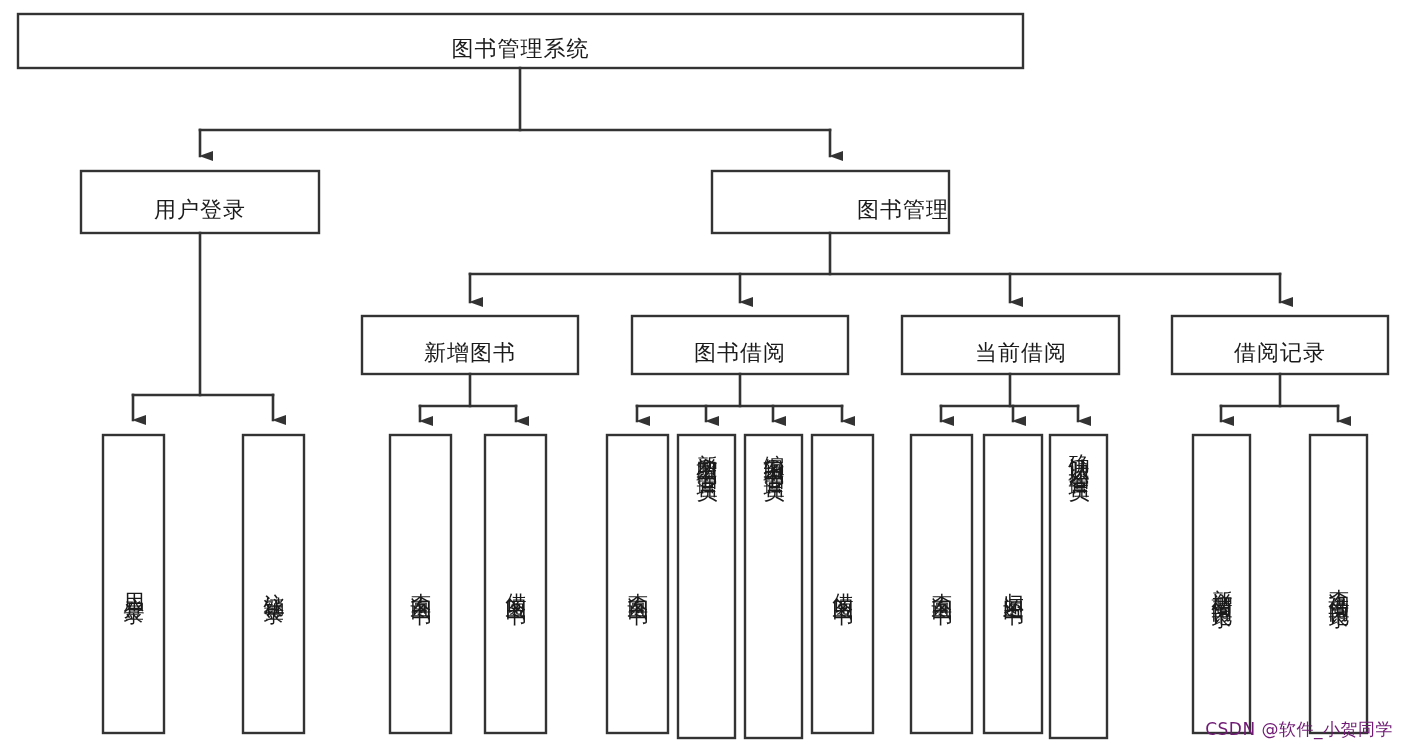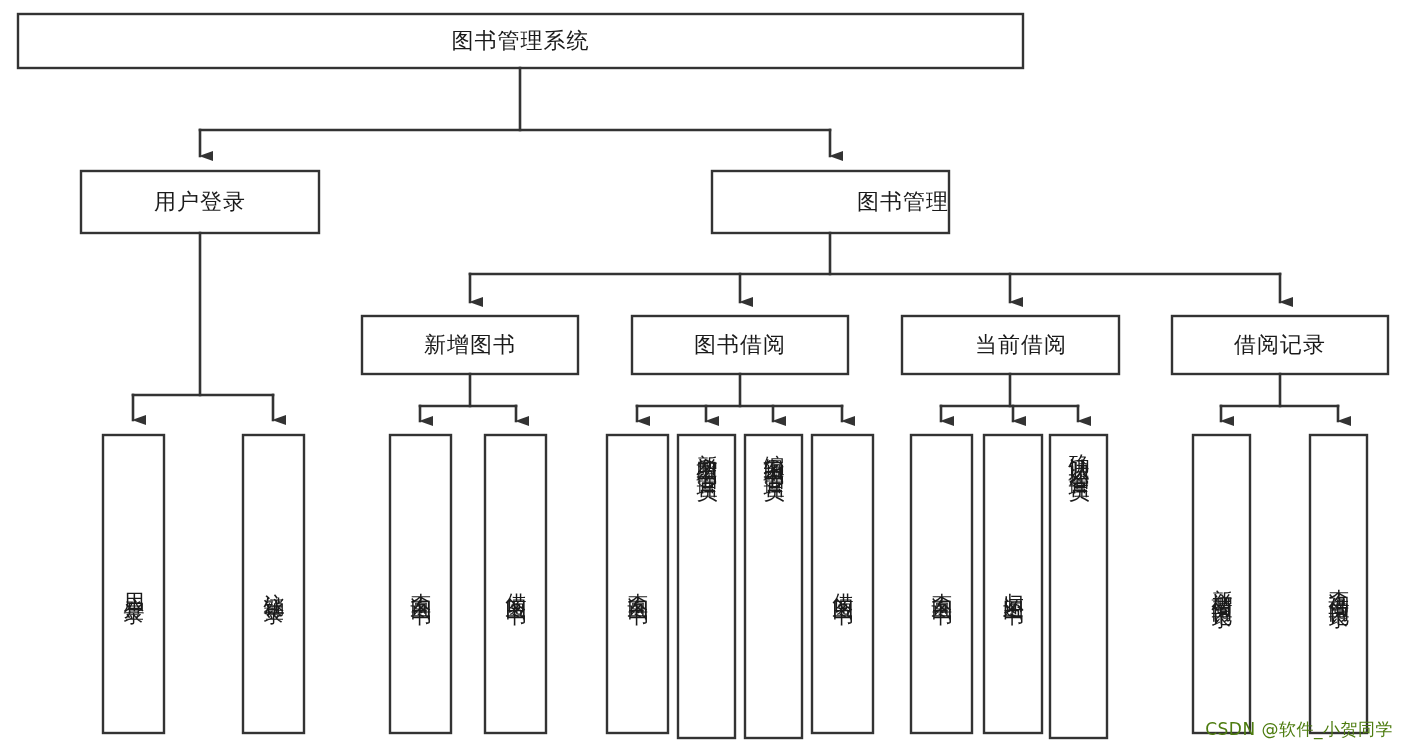--- a/index.html
+++ b/index.html
@@ -59,35 +59,36 @@
     letter-spacing: 4px;
     white-space: nowrap;
     text-align: center;
   }
   .hlabel-wrap {
     position: absolute;
     display: flex;
     align-items: center;
     justify-content: center;
     pointer-events: none;
+    margin-top: 8px;
   }
   .hlabel-text {
     font-family: "DejaVu Sans", "Liberation Sans", sans-serif;
     font-size: 22px;
     color: #1a1a1a;
     letter-spacing: 1px;
     white-space: nowrap;
   }
   #watermark {
     position: absolute;
     right: 12px;
     bottom: 6px;
     font-family: "DejaVu Sans", "Liberation Sans", sans-serif;
     font-size: 17px;
-    color: #4d7c0f;
+    color: #701a75;
     letter-spacing: 0.5px;
     white-space: nowrap;
     pointer-events: none;
   }
 </style>
 </head>
 <body>
 
 <div id="diagram-root">
 

